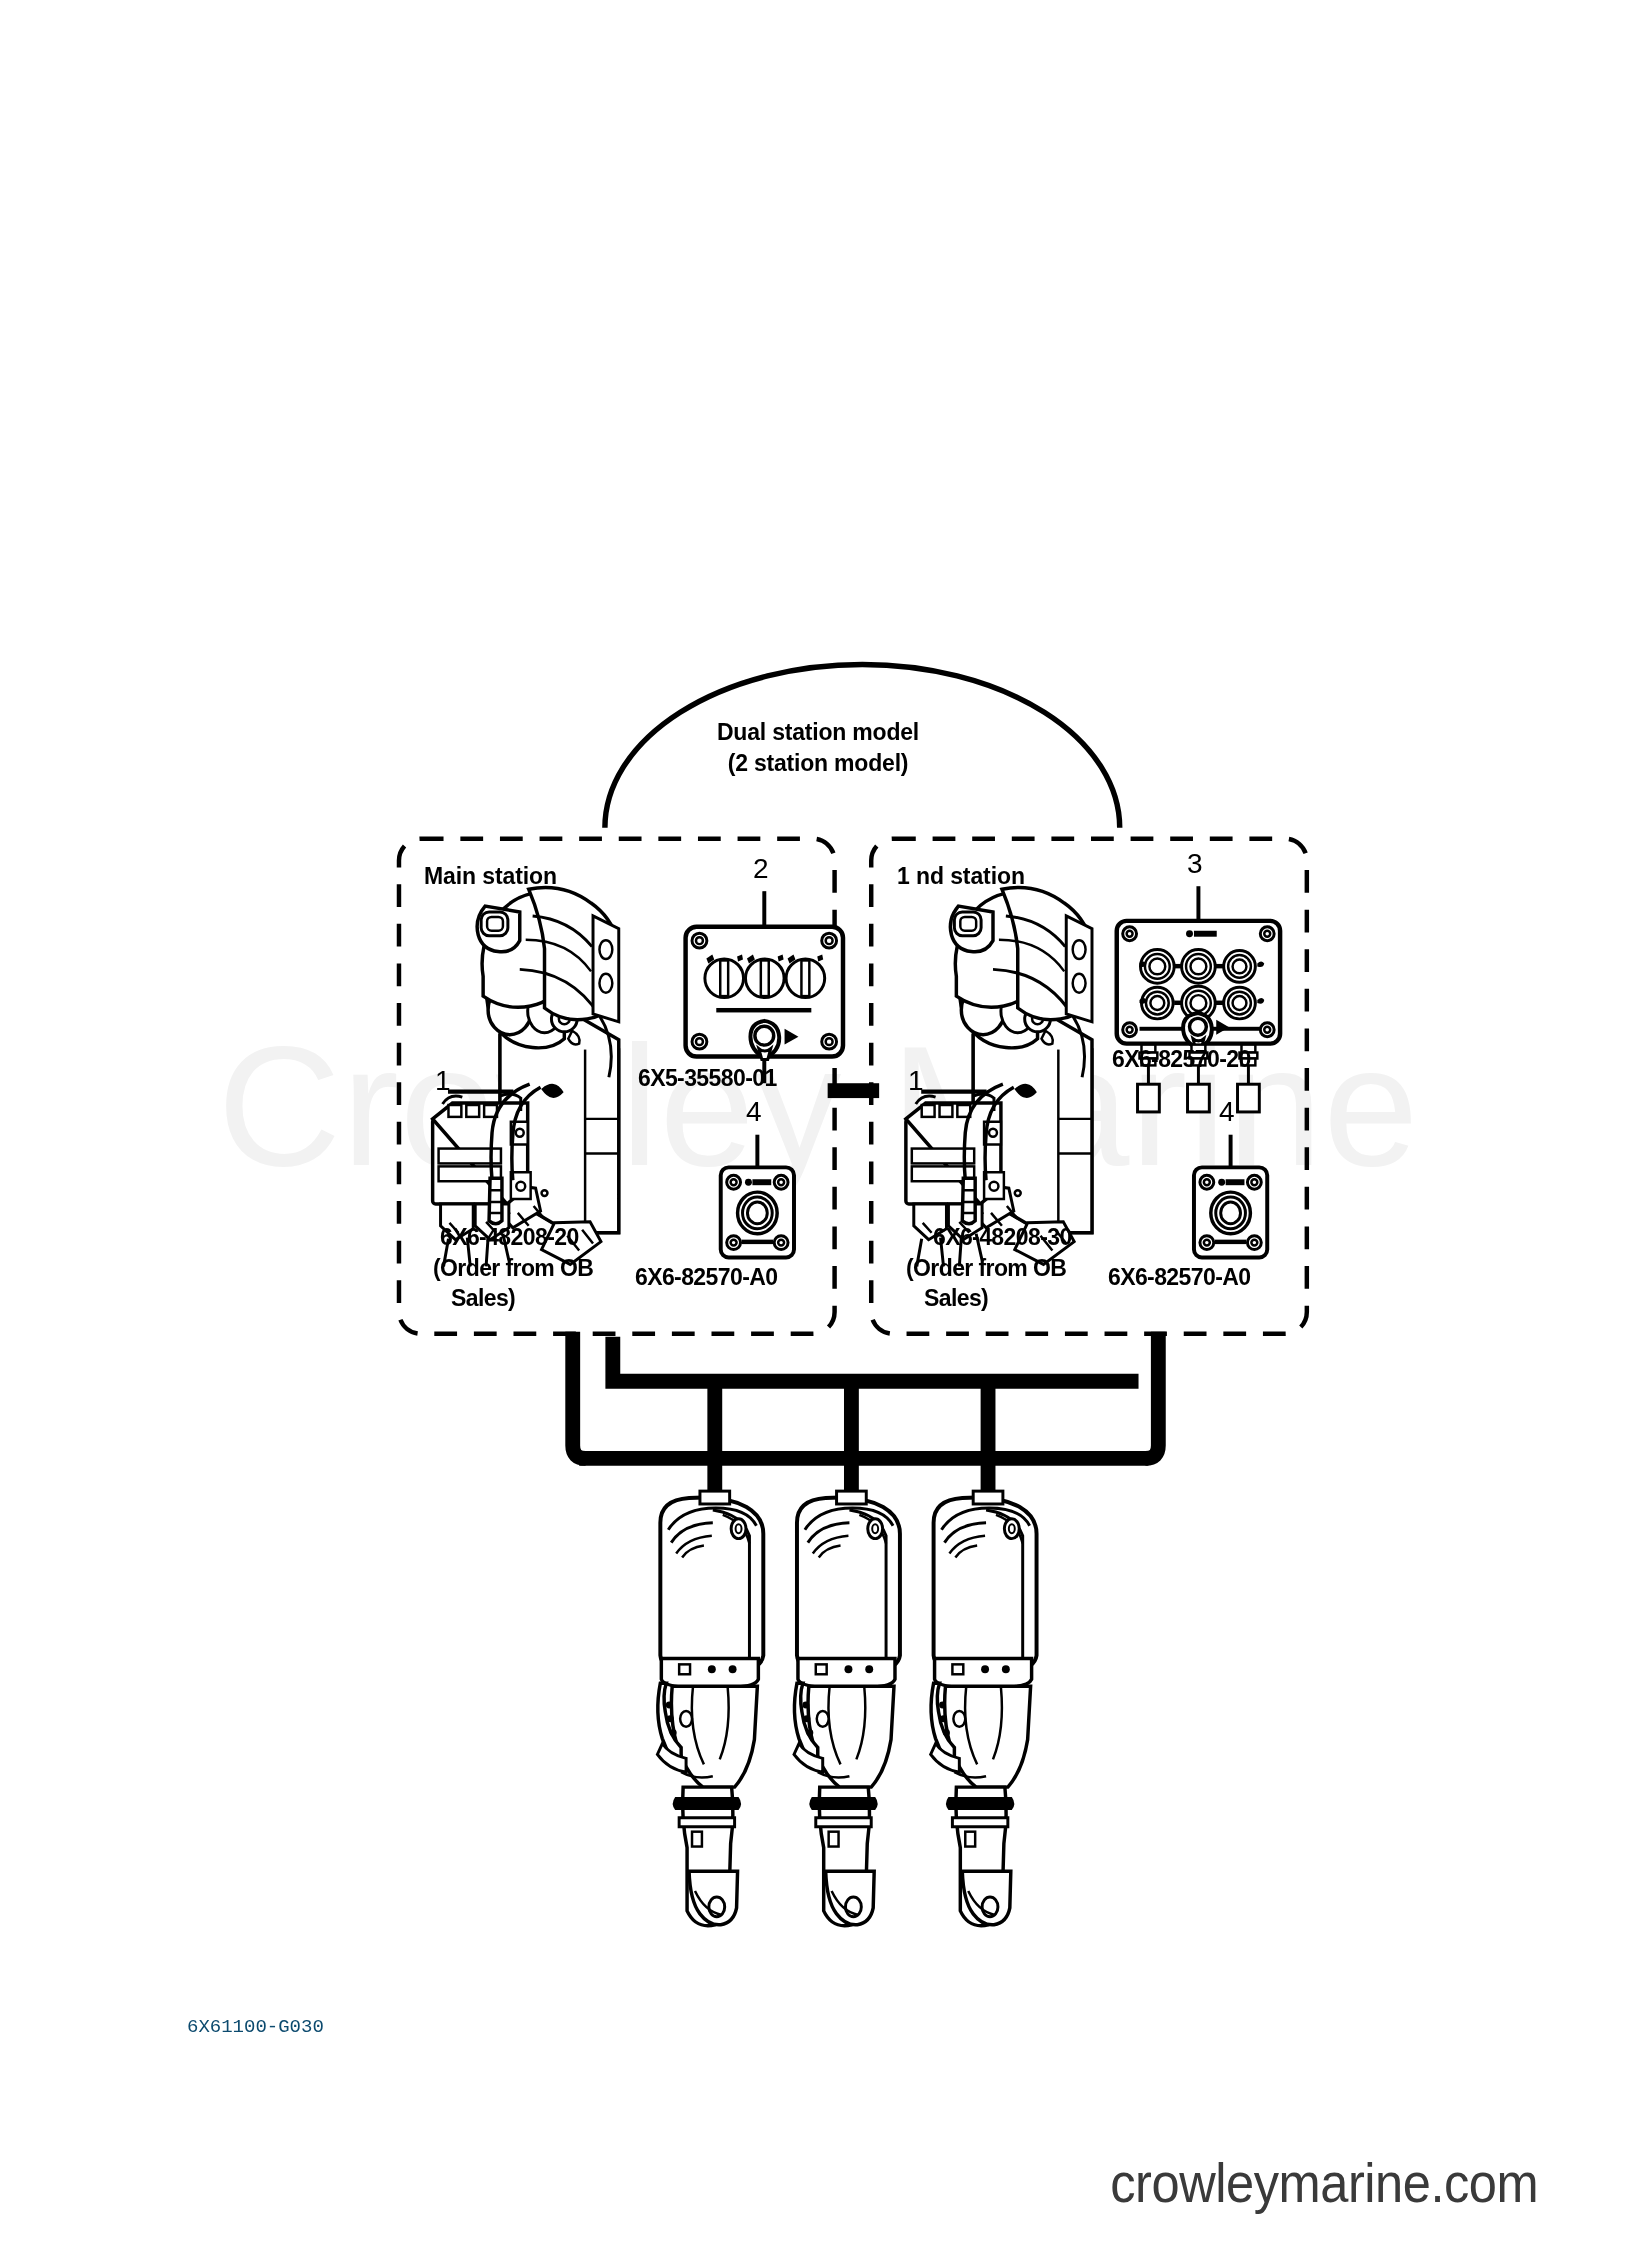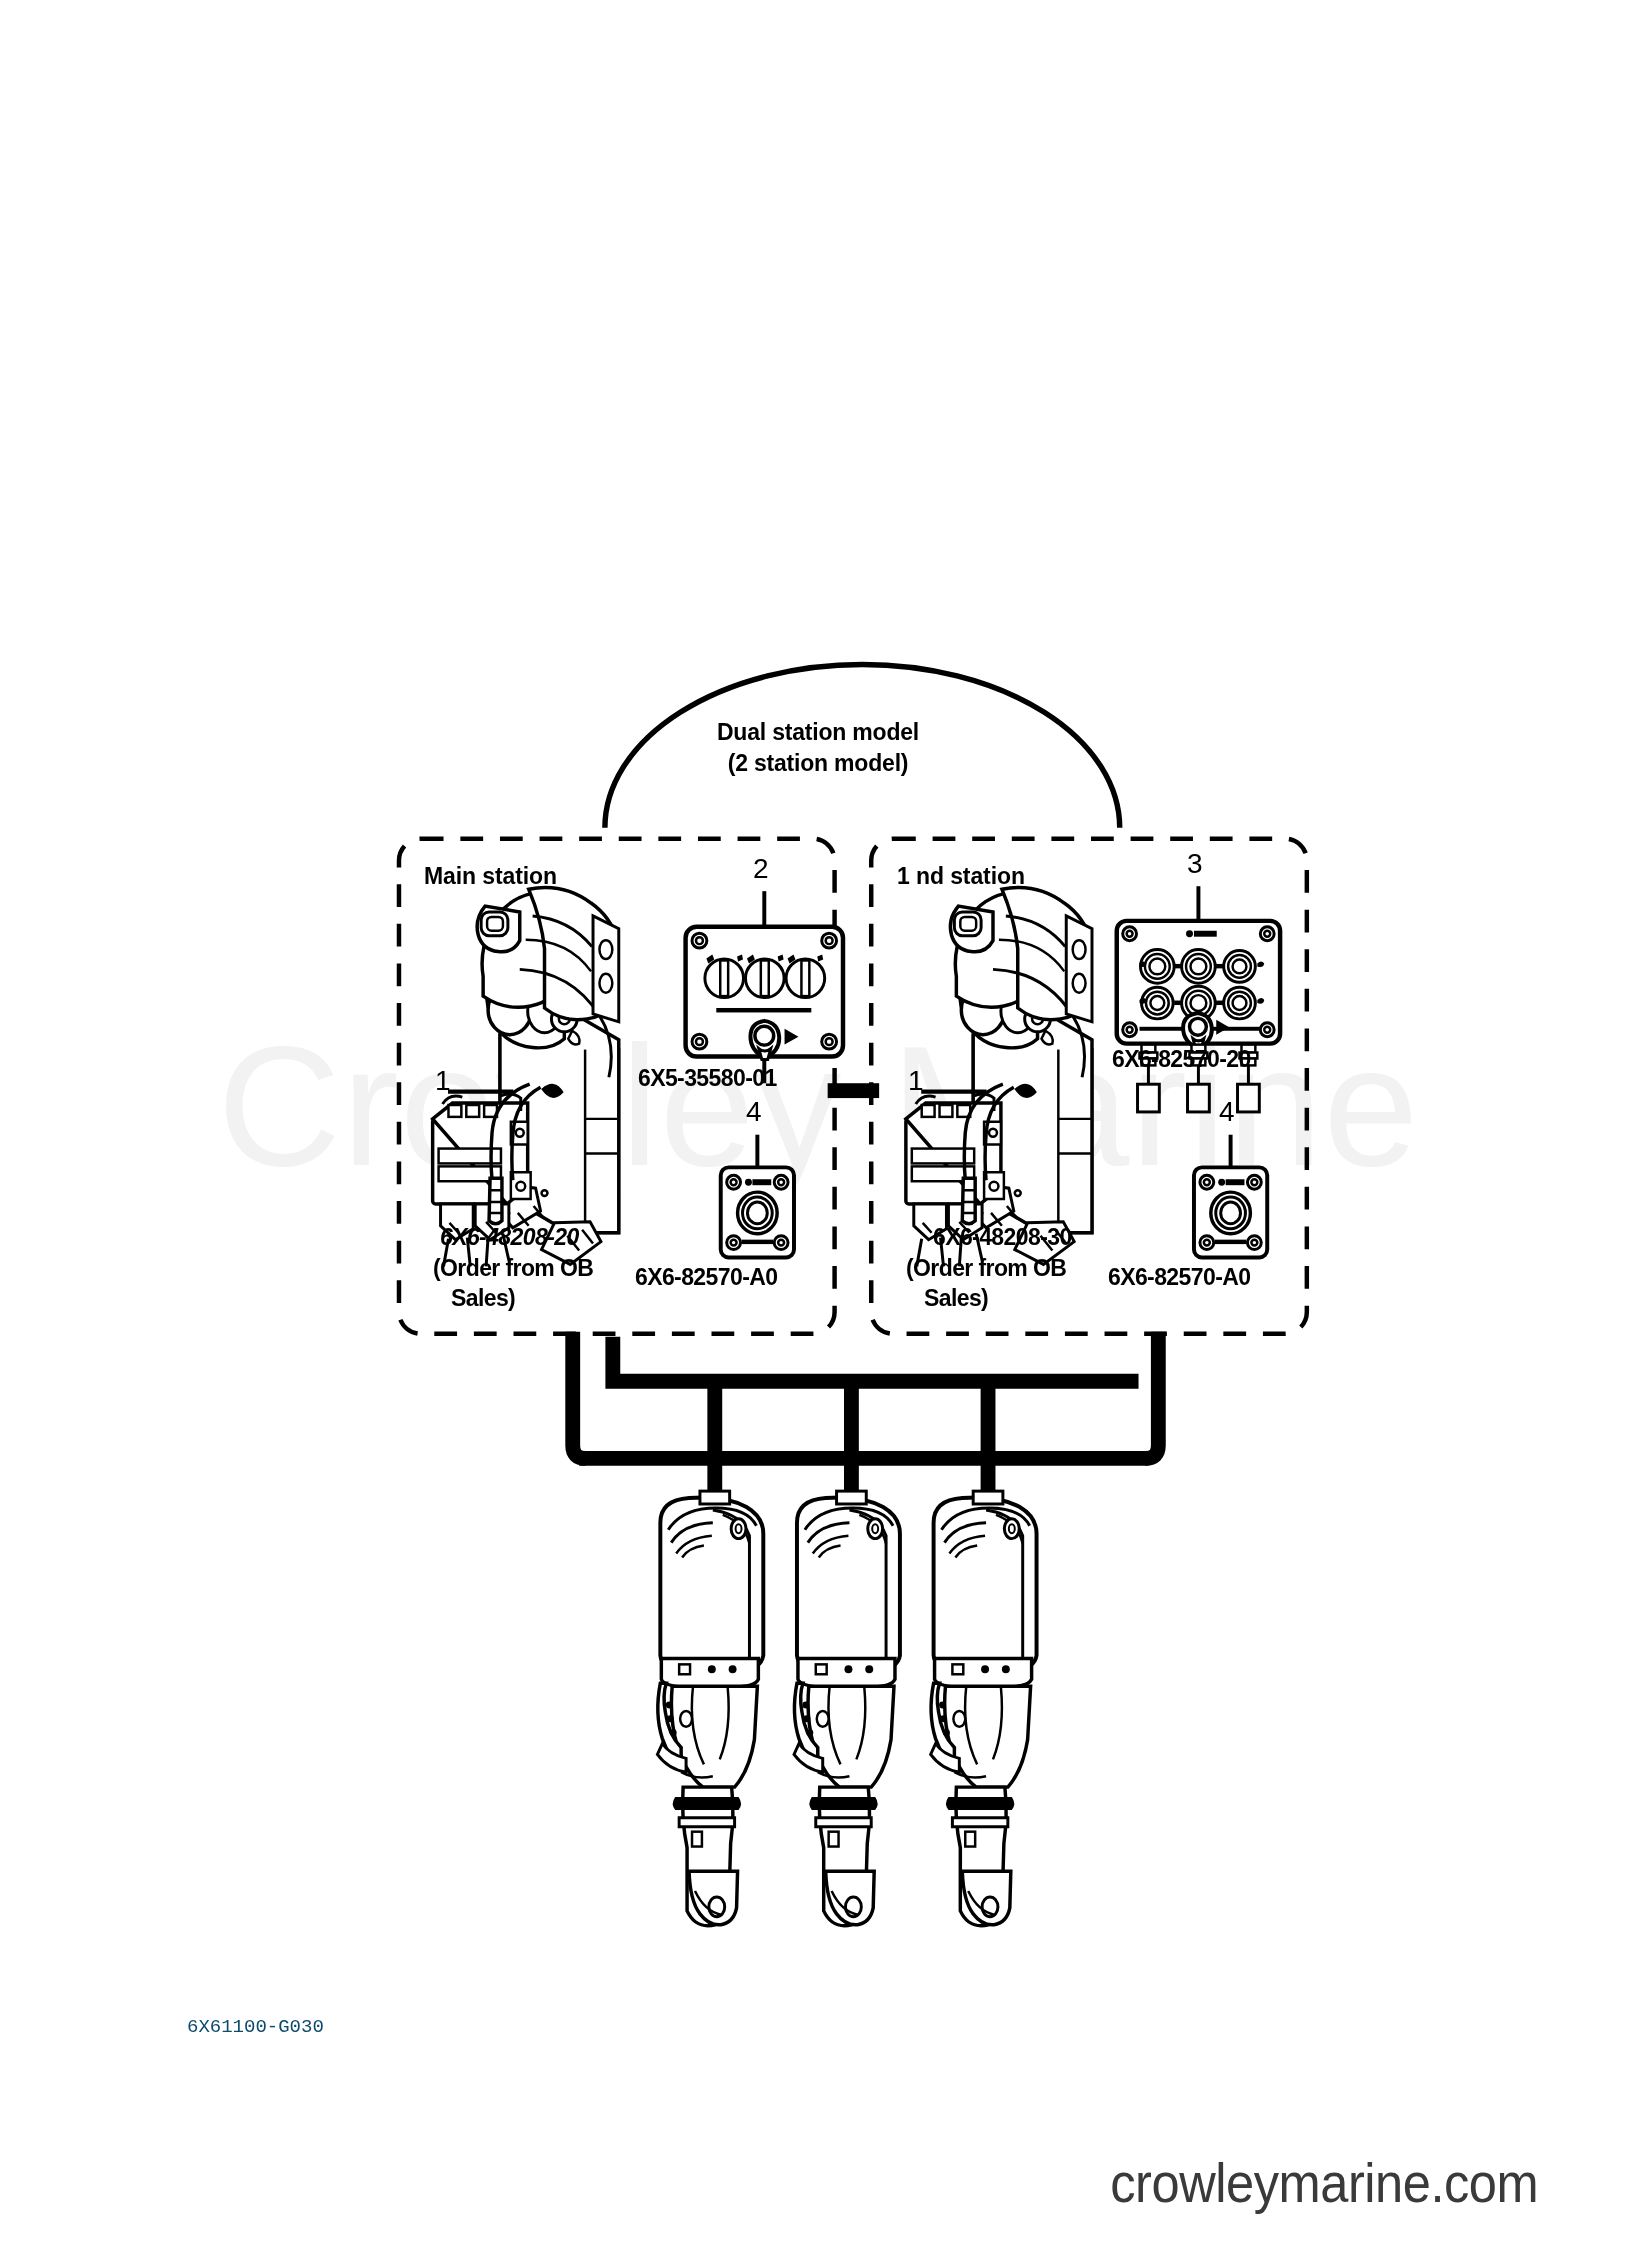--- a/index.html
+++ b/index.html
@@ -381,21 +381,21 @@
   <div class="txt callout-num" style="left:435px;top:1065px;">1</div>
 
   <div class="txt callout-num" style="left:753px;top:853px;">2</div>
 
   <div class="txt partno" style="left:638px;top:1065px;">6X5-35580-01</div>
 
   <div class="txt callout-num" style="left:746px;top:1096px;">4</div>
 
   <div class="txt partno" style="left:635px;top:1264px;">6X6-82570-A0</div>
 
-  <div class="txt partno-blk" style="left:440px;top:1223px;font-style:italic;">6X6-48208-20</div>
+  <div class="txt partno-blk" style="left:440px;top:1223px;">6X6-48208-20</div>
   <div class="txt partno-blk" style="left:433px;top:1254px;">(Order from OB</div>
   <div class="txt partno-blk" style="left:451px;top:1284px;">Sales)</div>
 
   <div class="txt station-label" style="left:897px;top:863px;">1 nd station</div>
 
   <div class="txt callout-num" style="left:908px;top:1065px;">1</div>
 
   <div class="txt callout-num" style="left:1187px;top:848px;">3</div>
 
   <div class="txt partno" style="left:1112px;top:1046px;">6X6-82570-20</div>

